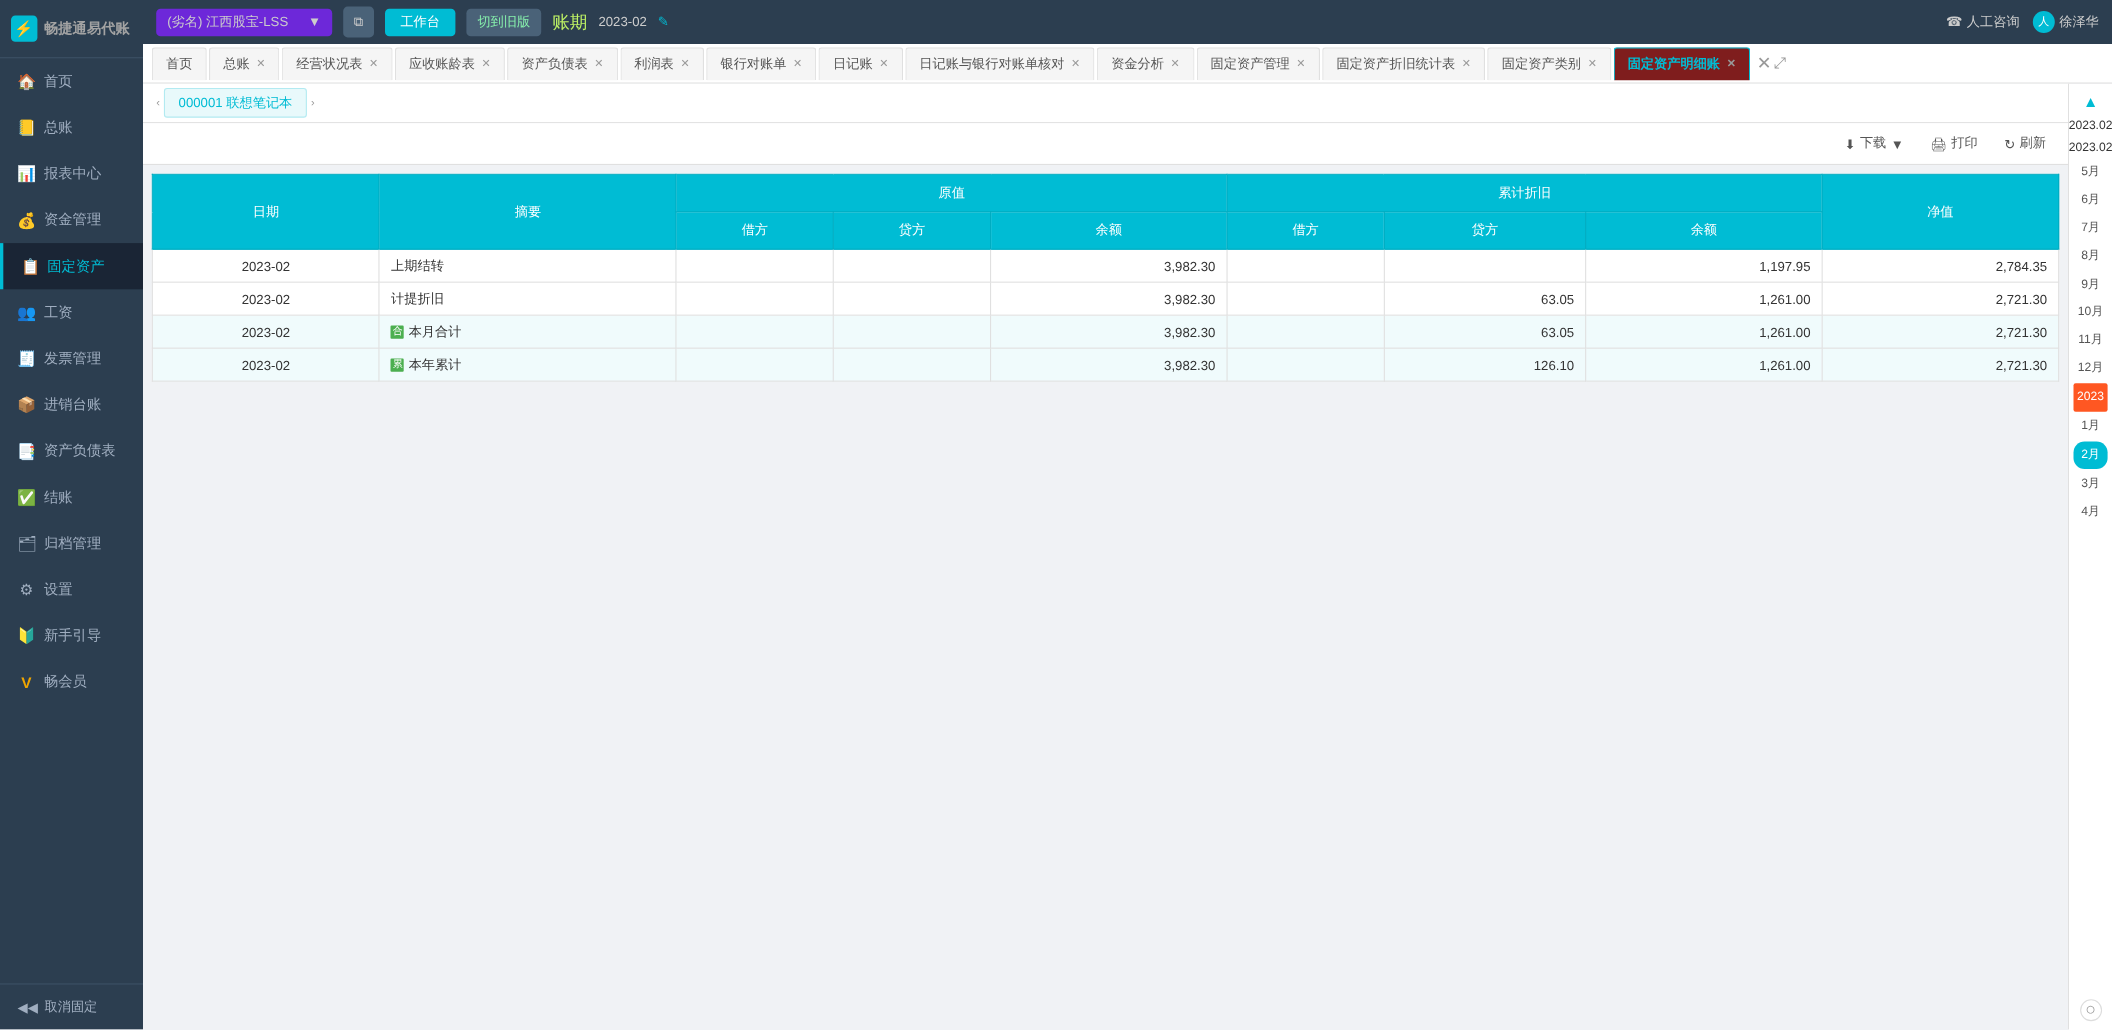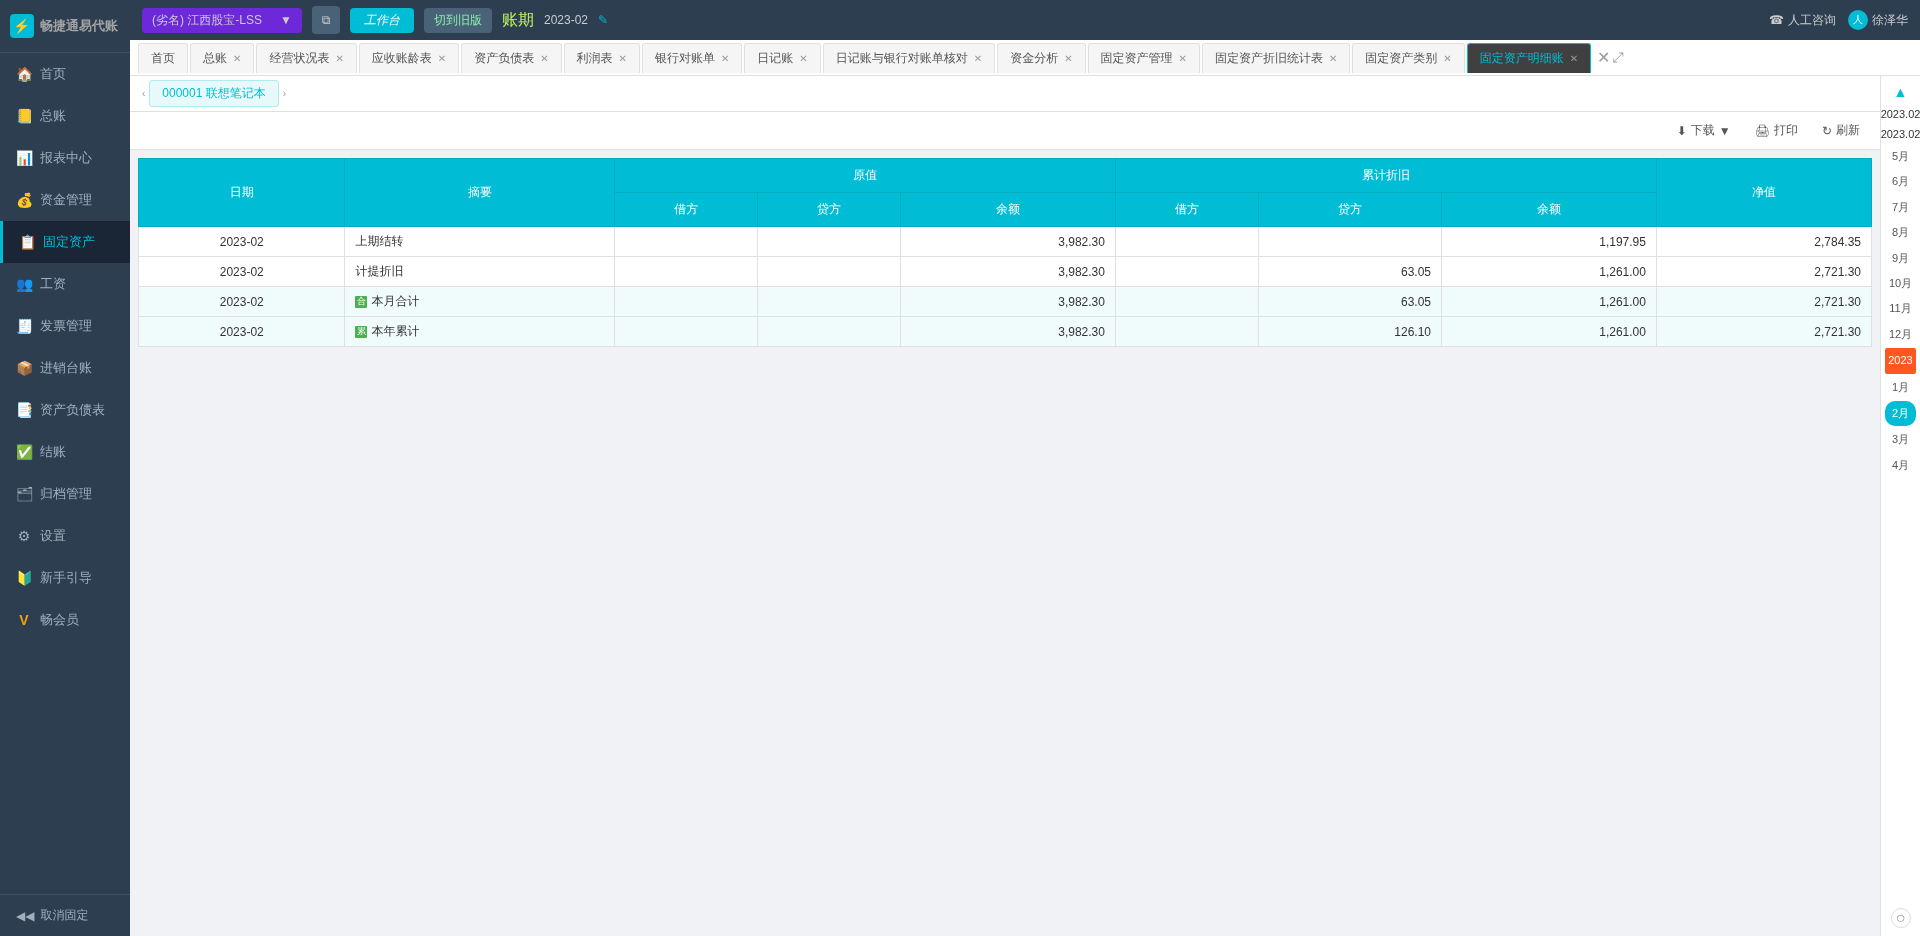--- a/index.html
+++ b/index.html
@@ -17,31 +17,31 @@
     .sidebar-item-label { font-size: 13px; }
     .sidebar-bottom { padding: 12px 16px; color: #a0aec0; cursor: pointer; display: flex; align-items: center; gap: 6px; border-top: 1px solid #3d5166; font-size: 12px; }
 
     
     .main { flex: 1; display: flex; flex-direction: column; height: 936px; overflow: hidden; }
 
     
     .topbar { height: 40px; background: #2c3e50; display: flex; align-items: center; padding: 0 12px; gap: 10px; }
     .topbar-company { display: flex; align-items: center; gap: 6px; color: #ccc; font-size: 12px; background: #6d28d9; padding: 4px 10px; border-radius: 4px; min-width: 160px; }
     .topbar-copy-btn { width: 28px; height: 28px; background: #4a6278; border-radius: 4px; display: flex; align-items: center; justify-content: center; color: #ccc; cursor: pointer; }
-    .topbar-workbench { background: #00bcd4; color: white; padding: 4px 14px; border-radius: 4px; font-size: 12px; cursor: pointer; font-style: italic; }
+    .topbar-workbench { background: #00bcd4; color: white; padding: 4px 14px; border-radius: 4px; font-size: 12px; cursor: pointer; }
     .topbar-switch { background: #4a6278; color: #86efac; padding: 4px 10px; border-radius: 4px; font-size: 12px; cursor: pointer; }
     .topbar-right { margin-left: auto; display: flex; align-items: center; gap: 12px; }
     .topbar-service { color: #ccc; font-size: 12px; display: flex; align-items: center; gap: 4px; cursor: pointer; }
     .topbar-user { color: #ccc; font-size: 12px; display: flex; align-items: center; gap: 4px; cursor: pointer; }
 
     
     .tabsbar { height: 36px; background: #fff; display: flex; align-items: center; padding: 0 8px; border-bottom: 1px solid #e0e0e0; overflow-x: auto; gap: 2px; flex-shrink: 0; }
     .tabsbar::-webkit-scrollbar { height: 3px; }
     .tab-item { display: flex; align-items: center; gap: 4px; padding: 6px 12px; border-radius: 3px 3px 0 0; font-size: 12px; cursor: pointer; white-space: nowrap; color: #555; background: #f5f5f5; border: 1px solid #e0e0e0; border-bottom: none; }
-    .tab-item.active { background: #404040; color: #00bcd4; border-color: #00bcd4; font-weight: normal; text-align: center; }
+    .tab-item.active { background: #7f1d1d; color: #00bcd4; border-color: #00bcd4; font-weight: bold; text-align: center; }
     .tab-item .tab-close { color: #999; margin-left: 2px; font-size: 10px; cursor: pointer; }
 
     
     .content-area { flex: 1; display: flex; overflow: hidden; }
 
     
     .page-content { flex: 1; display: flex; flex-direction: column; overflow: hidden; background: #f0f2f5; }
 
     
     .sub-tabs { height: 36px; background: #fff; display: flex; align-items: center; padding: 0 12px; gap: 4px; border-bottom: 1px solid #e0e0e0; flex-shrink: 0; }

